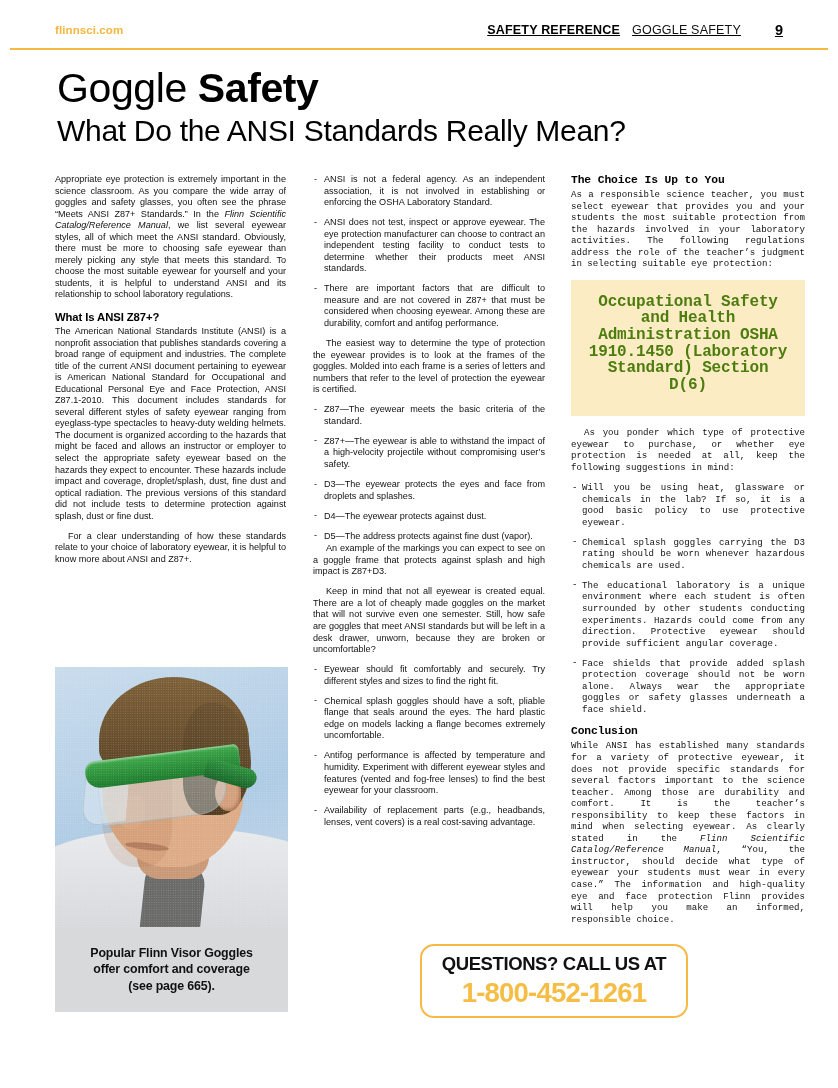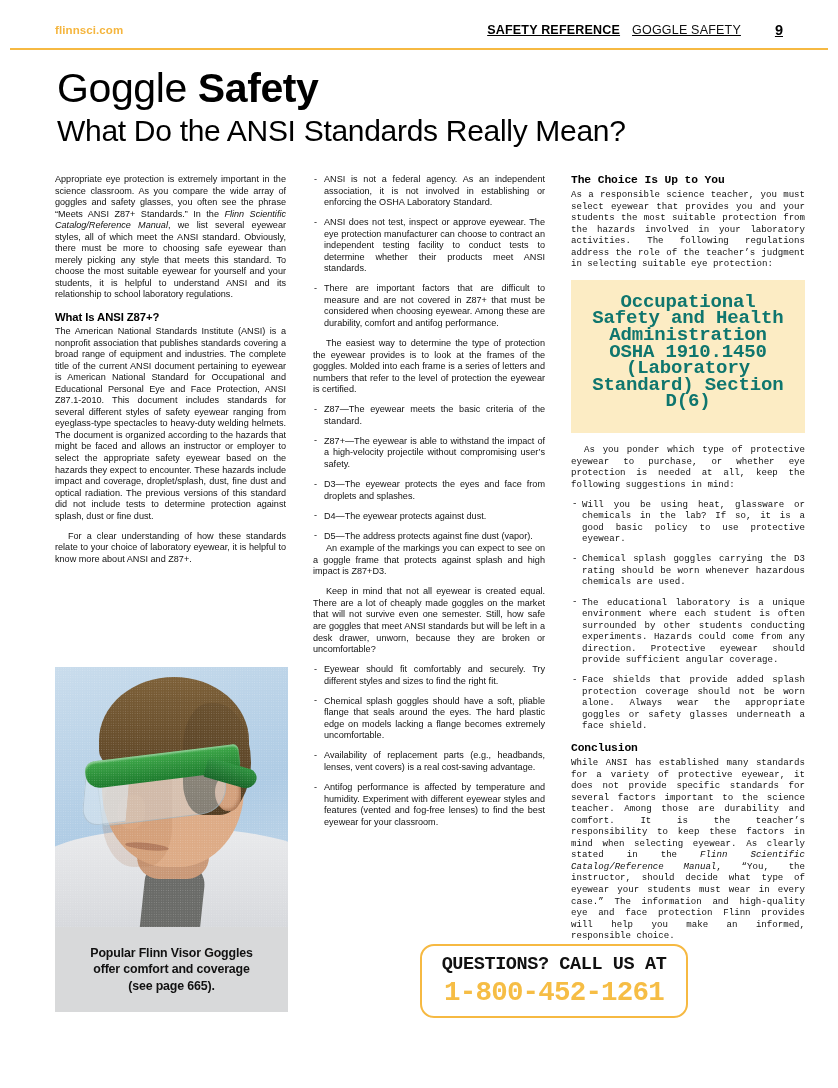--- a/index.html
+++ b/index.html
@@ -141,25 +141,25 @@
 
   
   .osha-box {
     margin: 10px 0 0 0;
     background: #fcecc4;
     padding: 14px 16px 15px 16px;
     box-sizing: border-box;
     width: 234px;
   }
   .osha-title {
-    font-size: 19px;
+    font-size: 16px;
     line-height: 16.6px;
     font-weight: bold;
     text-align: center;
-    color: #0f766e;
+    color: #4d7c0f;
     letter-spacing: -0.15px;
     margin: 0 0 8px 0;
   }
   .osha-body {
     font-size: 8.3px;
     line-height: 11.2px;
     font-style: italic;
     font-weight: bold;
     text-align: left;
     color: #2a2013;
@@ -324,21 +324,20 @@
     left: 420px; top: 944px;
     width: 268px; height: 74px;
     border: 2.6px solid #f6b942;
     border-radius: 14px;
     box-sizing: border-box;
     display: flex;
     flex-direction: column;
     align-items: center;
     justify-content: center;
     gap: 2px;
-    font-family: Liberation Mono, monospace;
   }
   .cta-line1 {
     font-size: 18.5px;
     font-weight: bold;
     letter-spacing: -0.4px;
     color: #111;
     font-stretch: condensed;
   }
   .cta-line2 {
     font-size: 27.5px;
@@ -389,22 +388,22 @@
       <li>D4—The eyewear protects against dust.</li>
       <li>D5—The address protects against fine dust (vapor).</li>
     </ul>
 
     <p class="indent" style="margin-top:1px">An example of the markings you can expect to see on a goggle frame that protects against splash and high impact is Z87+D3.</p>
     <p class="indent">Keep in mind that not all eyewear is created equal. There are a lot of cheaply made goggles on the market that will not survive even one semester. Still, how safe are goggles that meet ANSI standards but will be left in a desk drawer, unworn, because they are broken or uncomfortable?</p>
 
     <ul class="bullets">
       <li>Eyewear should fit comfortably and securely. Try different styles and sizes to find the right fit.</li>
       <li>Chemical splash goggles should have a soft, pliable flange that seals around the eyes. The hard plastic edge on models lacking a flange becomes extremely uncomfortable.</li>
+      <li>Antifog performance is affected by temperature and humidity. Experiment with different eyewear styles and features (vented and fog-free lenses) to find the best eyewear for your classroom.</li>
       <li>Availability of replacement parts (e.g., headbands, lenses, vent covers) is a real cost-saving advantage.</li>
-      <li>Antifog performance is affected by temperature and humidity. Experiment with different eyewear styles and features (vented and fog-free lenses) to find the best eyewear for your classroom.</li>
     </ul>
   </div>
 
   <div class="col col3">
     <h3 class="sec first">The Choice Is Up to You</h3>
     <p class="tight">As a responsible science teacher, you must select eyewear that provides you and your students the most suitable protection from the hazards involved in your laboratory activities. The following regulations address the role of the teacher’s judgment in selecting suitable eye protection:</p>
 
     <div class="osha-box">
       <div class="osha-title">Occupational
 Safety and Health

